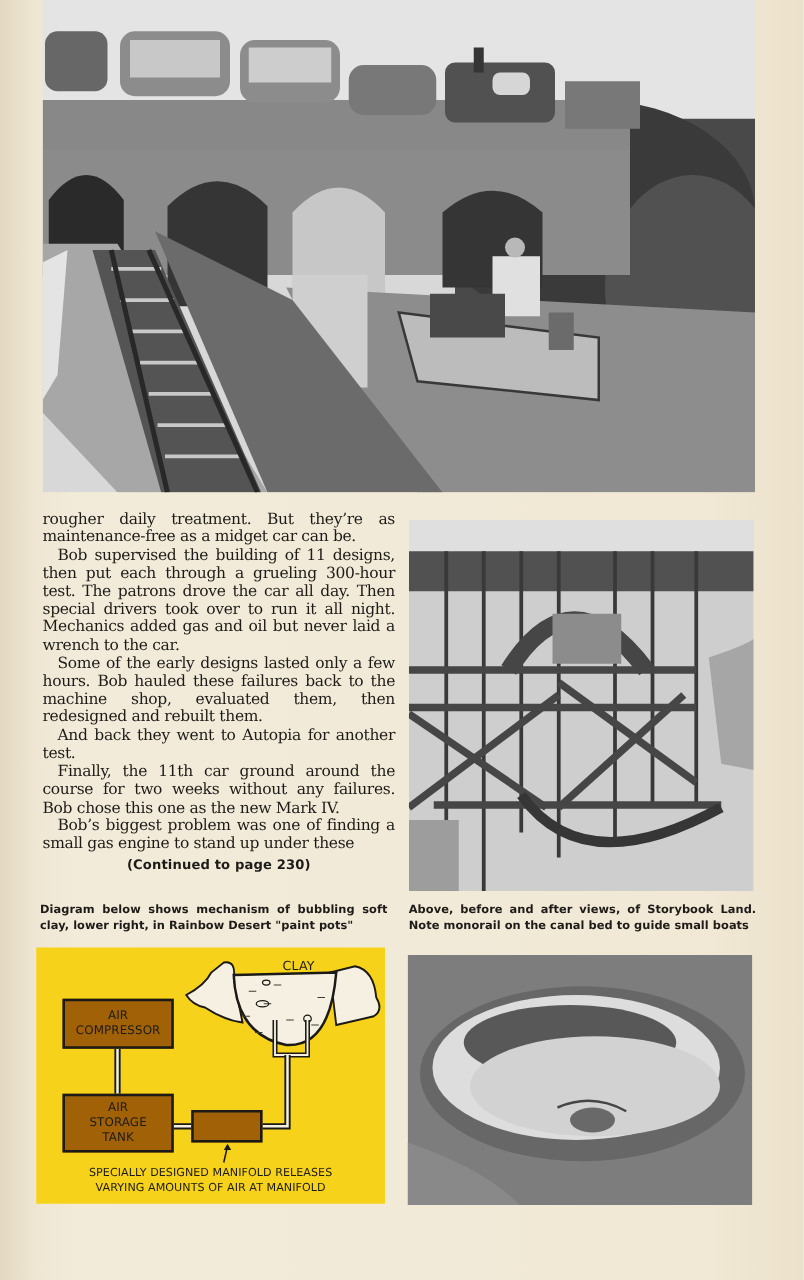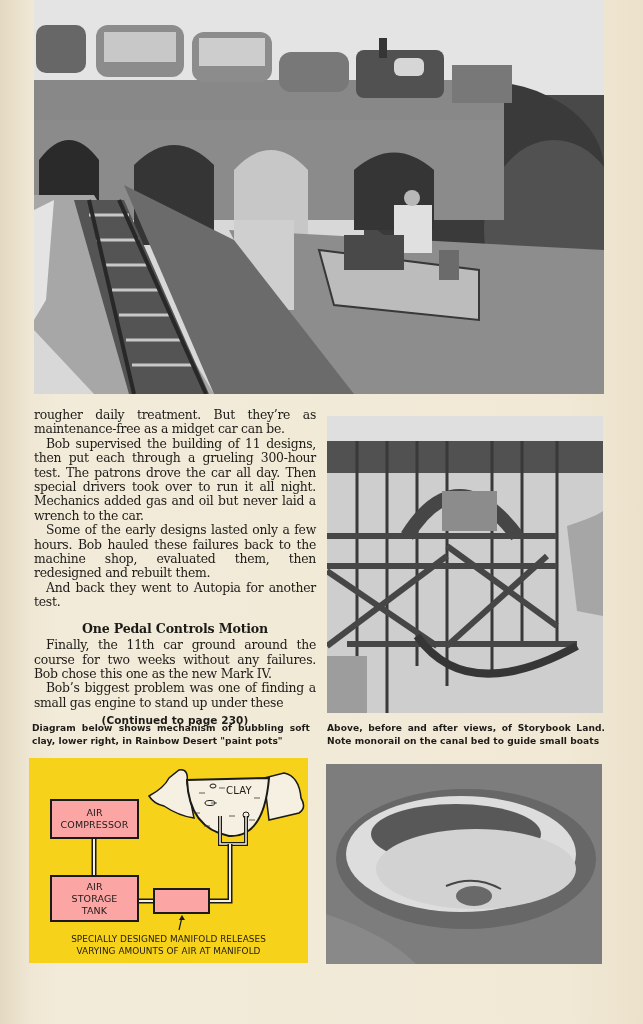--- a/index.html
+++ b/index.html
@@ -40,31 +40,31 @@
     font-size: 9.1px; line-height: 13px; letter-spacing: 0.05px; text-align: justify;
   }
   #caption-left { left: 32px; top: 722px; width: 278px; }
   #caption-right { left: 327px; top: 722px; width: 278px; }
 
   #diagram {
     position: absolute; left: 29px; top: 758px; width: 279px; height: 205px;
     background: #f7d21a;
   }
   #diagram .box {
-    position: absolute; background: #fca5a5; border: 2.5px solid #1b1a17;
+    position: absolute; background: #a16207; border: 2.5px solid #1b1a17;
     font-family: "DejaVu Sans", sans-serif; font-size: 9.5px; line-height: 12px;
     text-align: center; box-sizing: border-box; display: flex; align-items: center; justify-content: center;
     letter-spacing: 0.1px;
   }
   #box-compressor { left: 21px; top: 41px; width: 89px; height: 40px; }
   #box-tank { left: 21px; top: 117px; width: 89px; height: 47px; }
   #box-manifold { left: 124px; top: 130px; width: 57px; height: 26px; }
   #diagram svg.lines { position: absolute; left: 0; top: 0; width: 279px; height: 205px; }
   #diagram .clay-label {
-    position: absolute; left: 197px; top: 27px; font-family: "DejaVu Sans", sans-serif;
+    position: absolute; left: 197px; top: 10px; font-family: "DejaVu Sans", sans-serif;
     font-size: 10px; letter-spacing: 0.2px;
   }
   #diagram .note {
     position: absolute; left: 0; width: 279px; top: 175px;
     font-family: "DejaVu Sans", sans-serif; font-size: 8.9px; line-height: 12px; text-align: center;
     letter-spacing: 0.05px;
   }
 
   .footer {
     position: absolute; top: 1026px; font-family: "DejaVu Serif", serif; font-weight: bold;
@@ -132,21 +132,20 @@
     <rect x="310" y="235" width="60" height="35" fill="#4d4c48"></rect>
     <rect x="405" y="250" width="20" height="30" fill="#6e6c66"></rect>
   </svg>
 </div>
 
 <div class="body-col">
   <p>rougher daily treatment. But they’re as maintenance-free as a midget car can be.</p>
   <p class="ind">Bob supervised the building of 11 designs, then put each through a grueling 300-hour test. The patrons drove the car all day. Then special drivers took over to run it all night. Mechanics added gas and oil but never laid a wrench to the car.</p>
   <p class="ind">Some of the early designs lasted only a few hours. Bob hauled these failures back to the machine shop, evaluated them, then redesigned and rebuilt them.</p>
   <p class="ind">And back they went to Autopia for another test.</p>
-  <div class="subhead">One Pedal Controls Motion</div>
   <p class="ind">Finally, the 11th car ground around the course for two weeks without any failures. Bob chose this one as the new Mark IV.</p>
   <p class="ind">Bob’s biggest problem was one of finding a small gas engine to stand up under these</p>
   <div class="continued">(Continued to page 230)</div>
 </div>
 
 <div class="photo" id="photo-mid">
   <svg viewBox="0 0 276 297" preserveAspectRatio="none">
     <rect width="276" height="297" fill="#cfcac1"></rect>
     <rect width="276" height="30" fill="#dedad2"></rect>
     <rect x="0" y="25" width="276" height="32" fill="#55534e"></rect>

